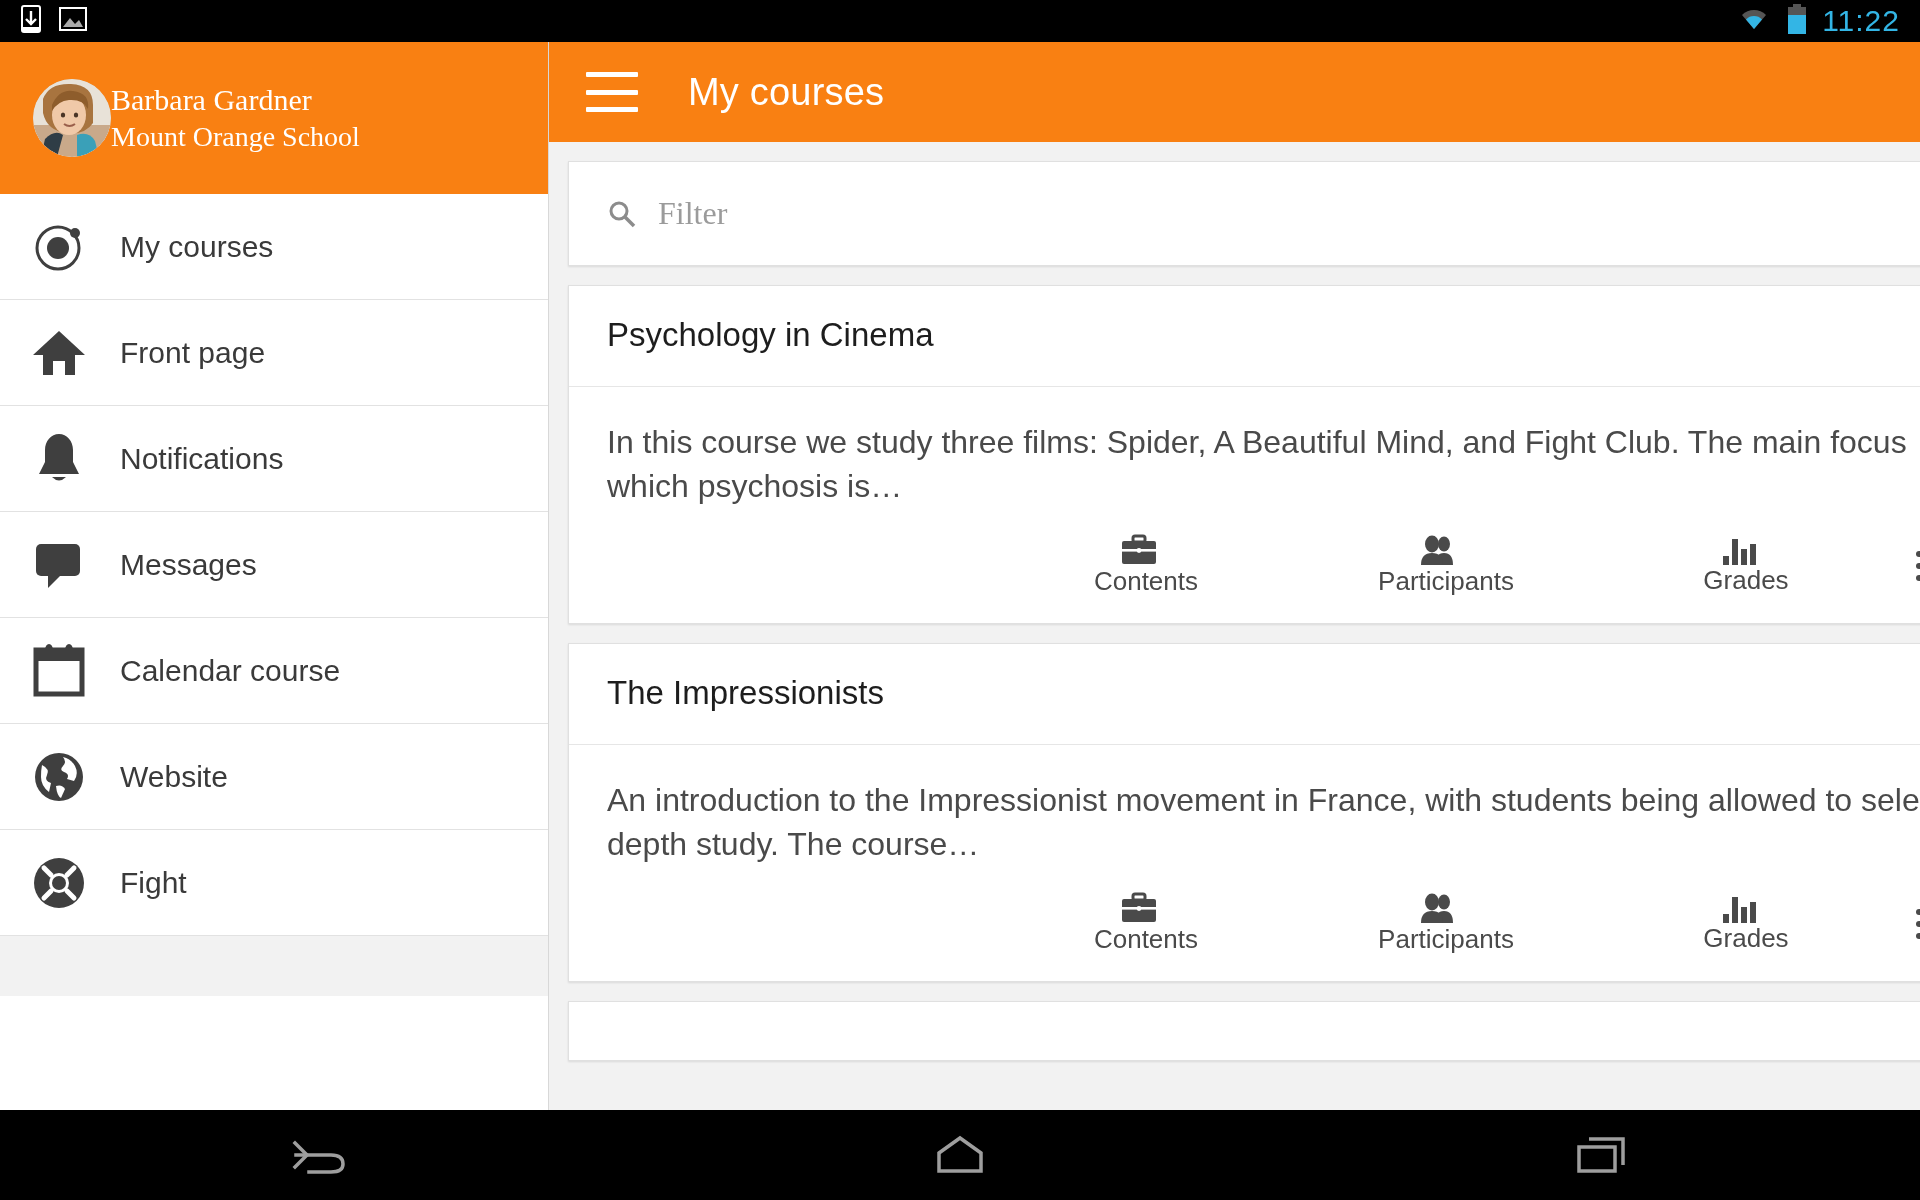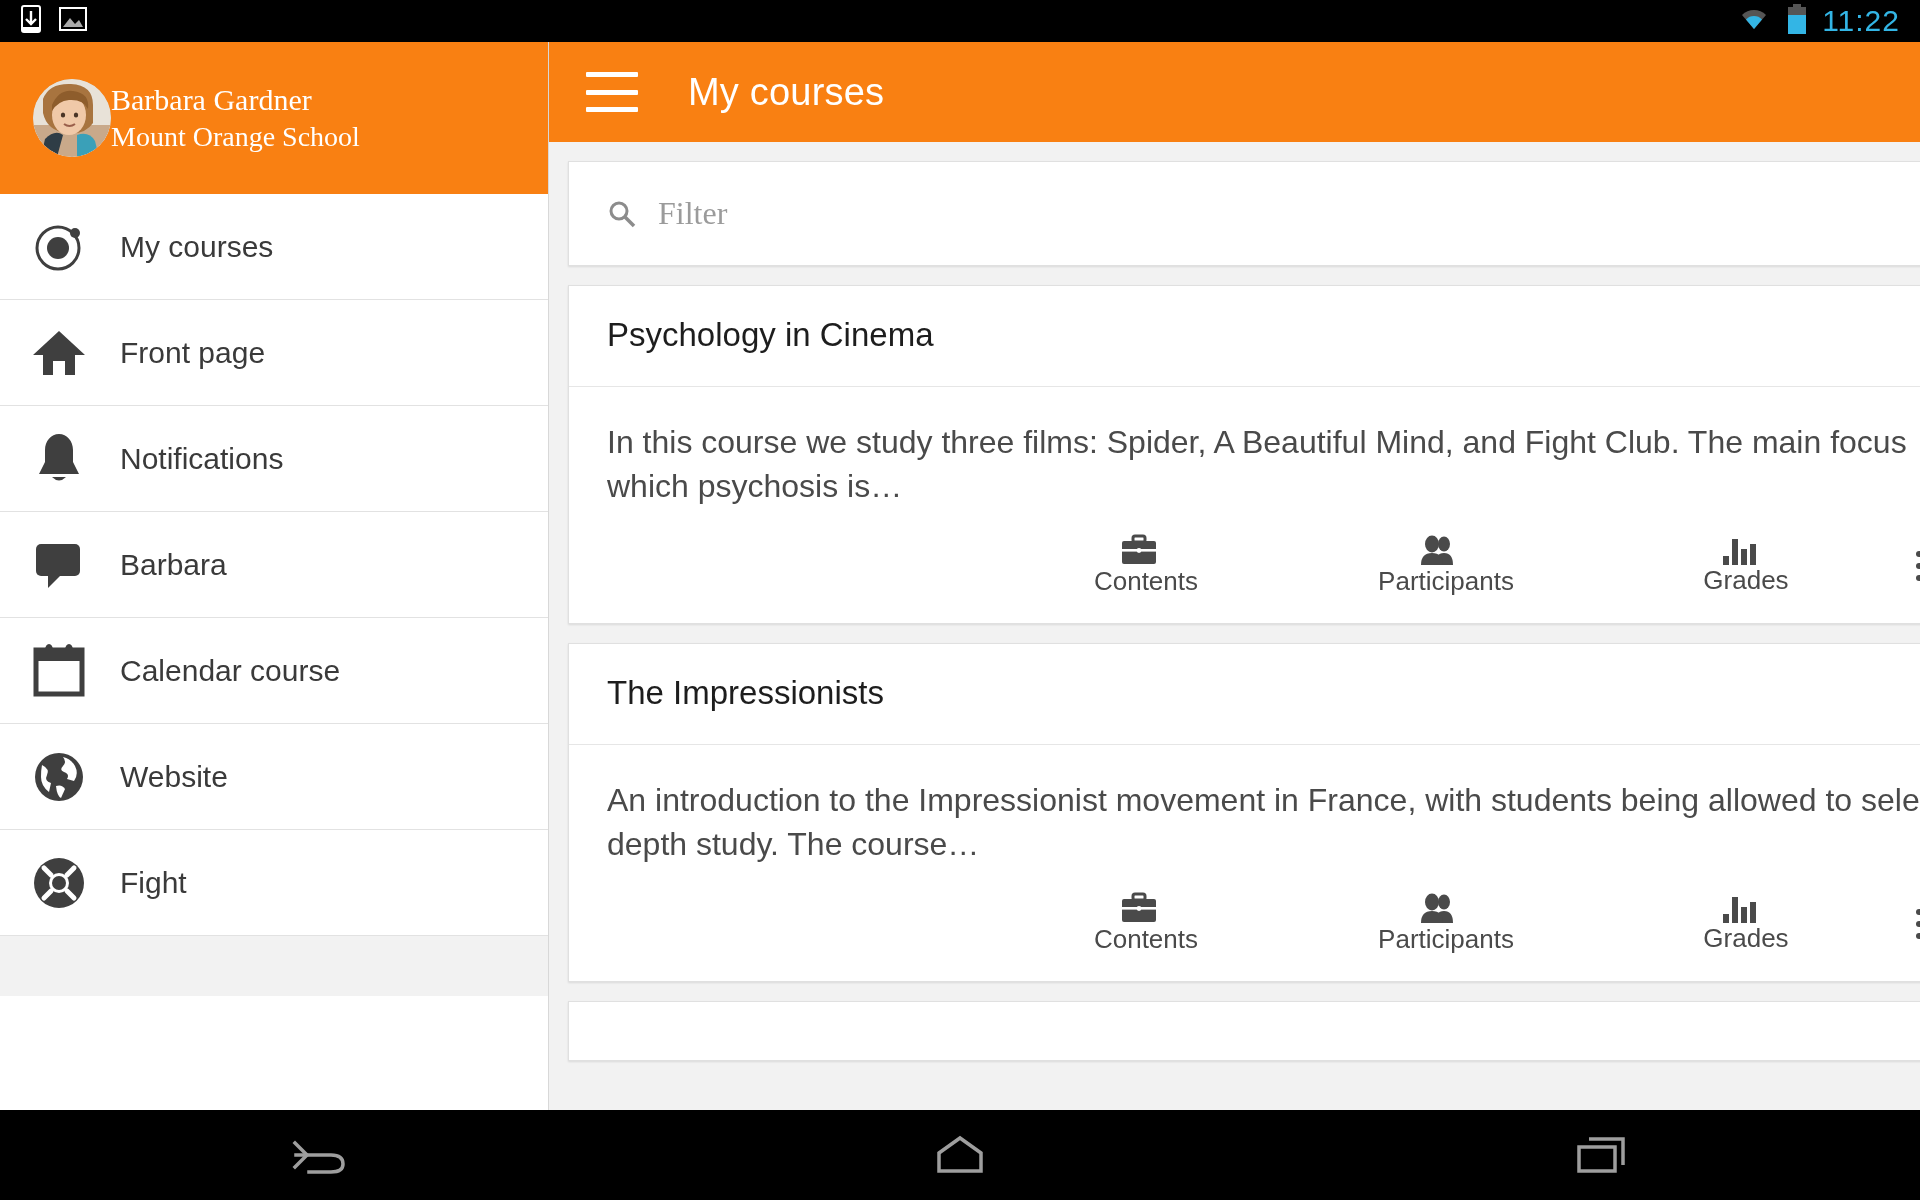--- a/index.html
+++ b/index.html
@@ -229,21 +229,21 @@
         <span class="nav-label">Notifications</span>
       </div>
 
       <div class="nav-item">
         <span class="nav-icon">
           <svg width="54" height="50" viewBox="0 0 54 50">
             <rect x="4" y="4" width="44" height="32" rx="5" fill="#3f3f3f"></rect>
             <path d="M16 34 L16 48 L30 34 Z" fill="#3f3f3f"></path>
           </svg>
         </span>
-        <span class="nav-label">Barbara</span>
+        <span class="nav-label">Messages</span>
       </div>
 
       <div class="nav-item">
         <span class="nav-icon">
           <svg width="54" height="54" viewBox="0 0 54 54">
             <ellipse cx="17" cy="6" rx="4" ry="6" fill="#3f3f3f"></ellipse>
             <ellipse cx="37" cy="6" rx="4" ry="6" fill="#3f3f3f"></ellipse>
             <rect x="4" y="6" width="46" height="44" fill="none" stroke="#3f3f3f" stroke-width="5"></rect>
             <rect x="4" y="6" width="46" height="11" fill="#3f3f3f"></rect>
           </svg>

